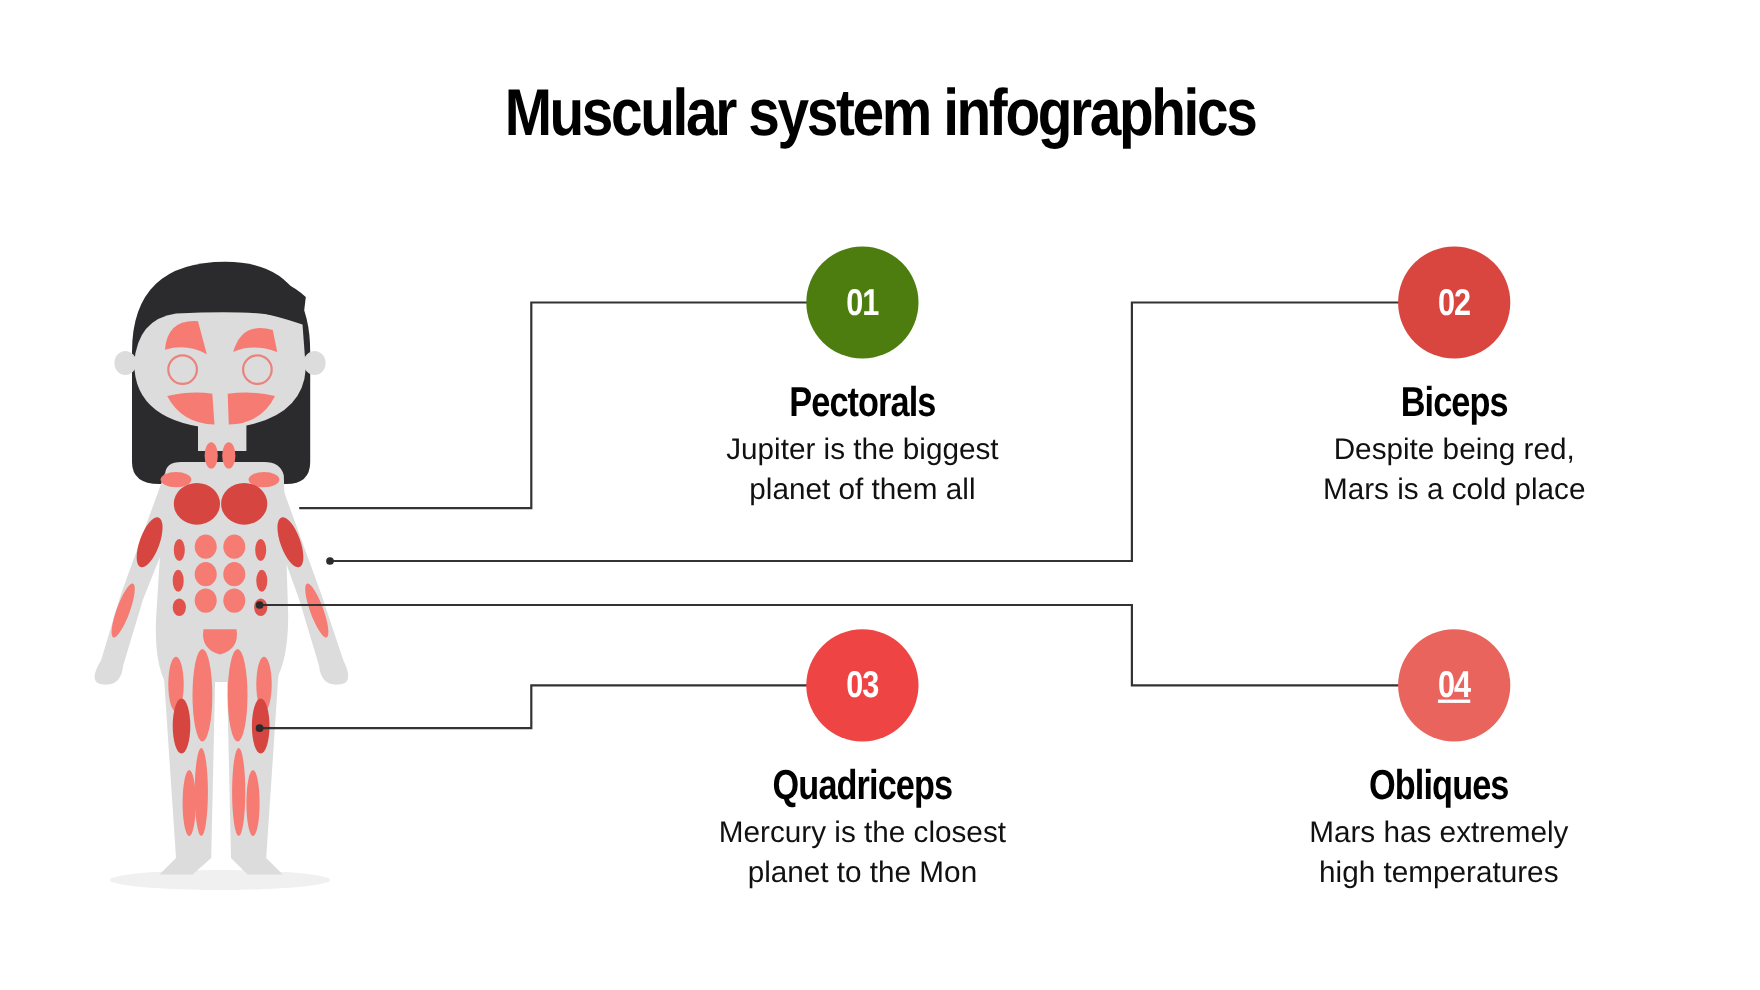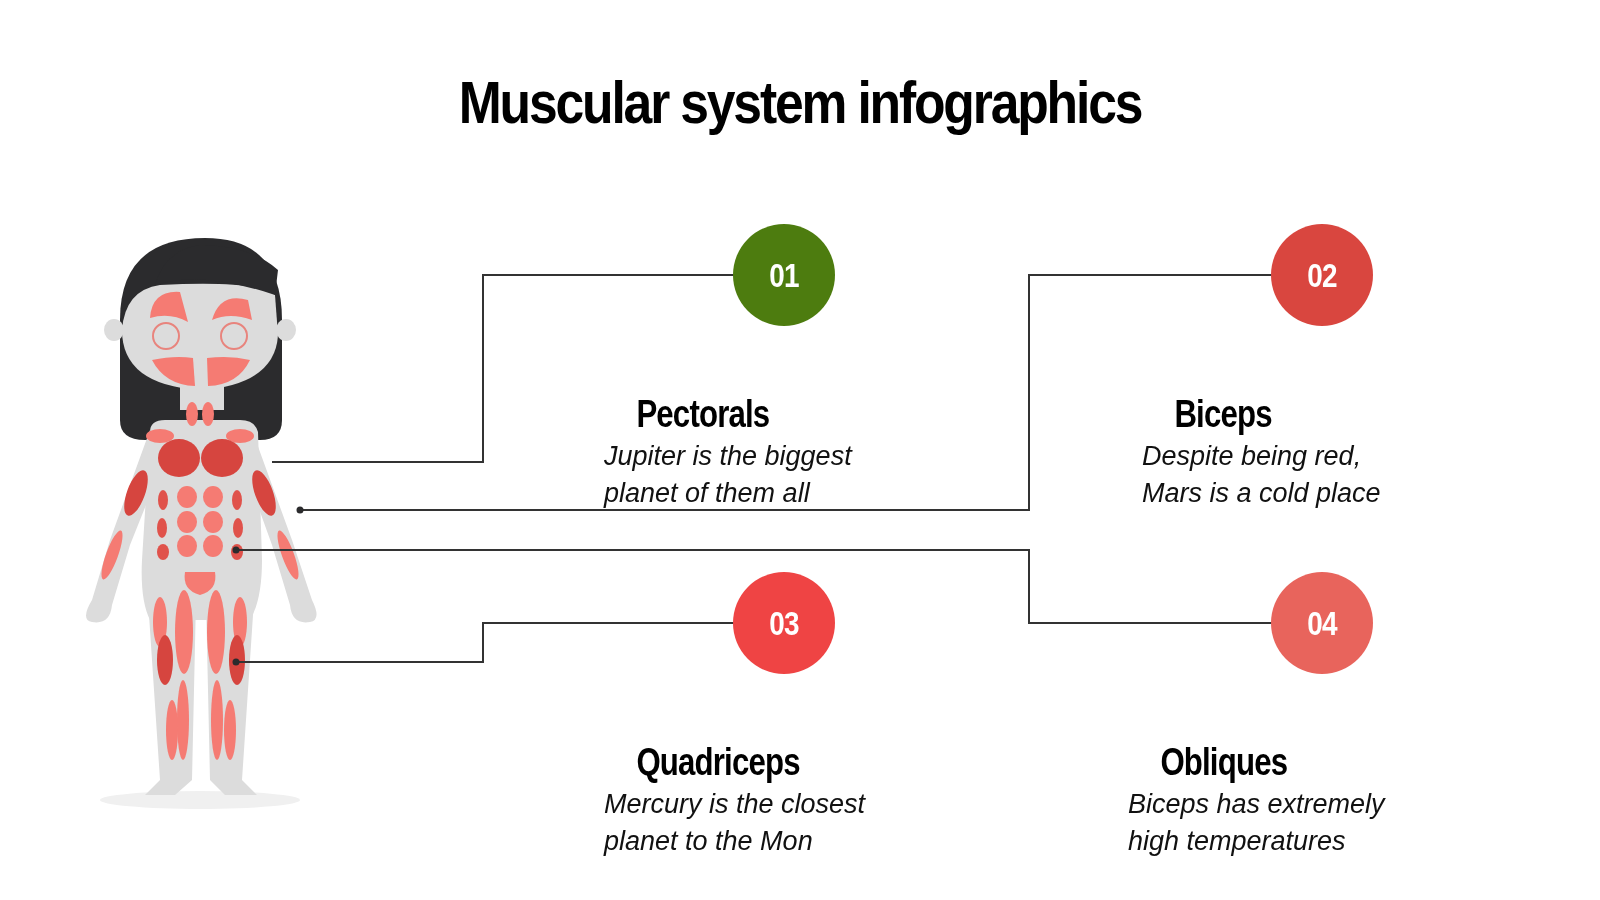--- a/index.html
+++ b/index.html
@@ -1,23 +1,23 @@
 <!DOCTYPE html>
 <html><head>
 <meta charset="utf-8">
 <style>
   html,body{margin:0;padding:0;background:#fff;}
   body{width:1600px;height:900px;position:relative;overflow:hidden;font-family:"Liberation Sans",sans-serif;color:#111;}
   .title{position:absolute;left:0;top:68px;width:1600px;text-align:center;font-family:"Liberation Sans",sans-serif;font-weight:700;font-size:60px;letter-spacing:-2.5px;transform:scaleX(0.86);transform-origin:center;color:#000;}
   svg.lines{position:absolute;left:0;top:0;width:1600px;height:900px;}
-  .card{position:absolute;width:360px;margin-top:48px;}
+  .card{position:absolute;width:360px;text-align:center;}
   .badge{position:absolute;width:102px;height:102px;border-radius:50%;color:#fff;font-weight:700;font-size:34px;display:flex;align-items:center;justify-content:center;letter-spacing:-1px;}
   .badge span{display:inline-block;transform:scaleX(0.82);}
   .card h2{margin:0;font-size:38px;font-weight:700;letter-spacing:-1px;transform:scaleX(0.82);line-height:44px;color:#000;}
-  .card p{margin:2px 0 0;font-size:27px;line-height:37px;color:#111;font-style:italic;}
+  .card p{margin:2px 0 0;font-size:27px;line-height:37px;color:#111;}
   .figure{position:absolute;left:70px;top:230px;width:270px;height:600px;}
 </style>
 </head>
 <body>
 
 <div class="title">Muscular system infographics</div>
 
 <svg class="figure" viewBox="70 230 270 600" xmlns="http://www.w3.org/2000/svg">
   <ellipse cx="200" cy="800" rx="100" ry="9" fill="#f0f0f0"></ellipse>
 
@@ -108,32 +108,32 @@
 
 <div class="badge" style="left:733px;top:224px;background:#4d7c0f;">
     <span>01</span>
   </div>
 <div class="badge" style="left:1271px;top:224px;background:#d9463f;">
     <span>02</span>
   </div>
 <div class="badge" style="left:733px;top:572px;background:#ef4444;">
     <span>03</span>
   </div>
-<div class="badge" style="left:1271px;top:572px;background:#e8645c;">
+<div class="badge" style="left:1271px;top:572px;background:#e8645c;text-decoration:underline;">
     <span>04</span>
   </div>
 
 <div class="card" style="left:604px;top:344px;">
   <h2>Pectorals</h2>
   <p><span>Jupiter is the biggest</span><br><span>planet of them all</span></p>
 </div>
 <div class="card" style="left:1142px;top:344px;">
   <h2>Biceps</h2>
   <p><span>Despite being red,</span><br><span>Mars is a cold place</span></p>
 </div>
 <div class="card" style="left:604px;top:692px;">
   <h2>Quadriceps</h2>
   <p><span>Mercury is the closest</span><br><span>planet to the Mon</span></p>
 </div>
 <div class="card" style="left:1128px;top:692px;">
   <h2>Obliques</h2>
-  <p><span>Biceps has extremely</span><br><span>high temperatures</span></p>
+  <p><span>Mars has extremely</span><br><span>high temperatures</span></p>
 </div>
 
 </body></html>

